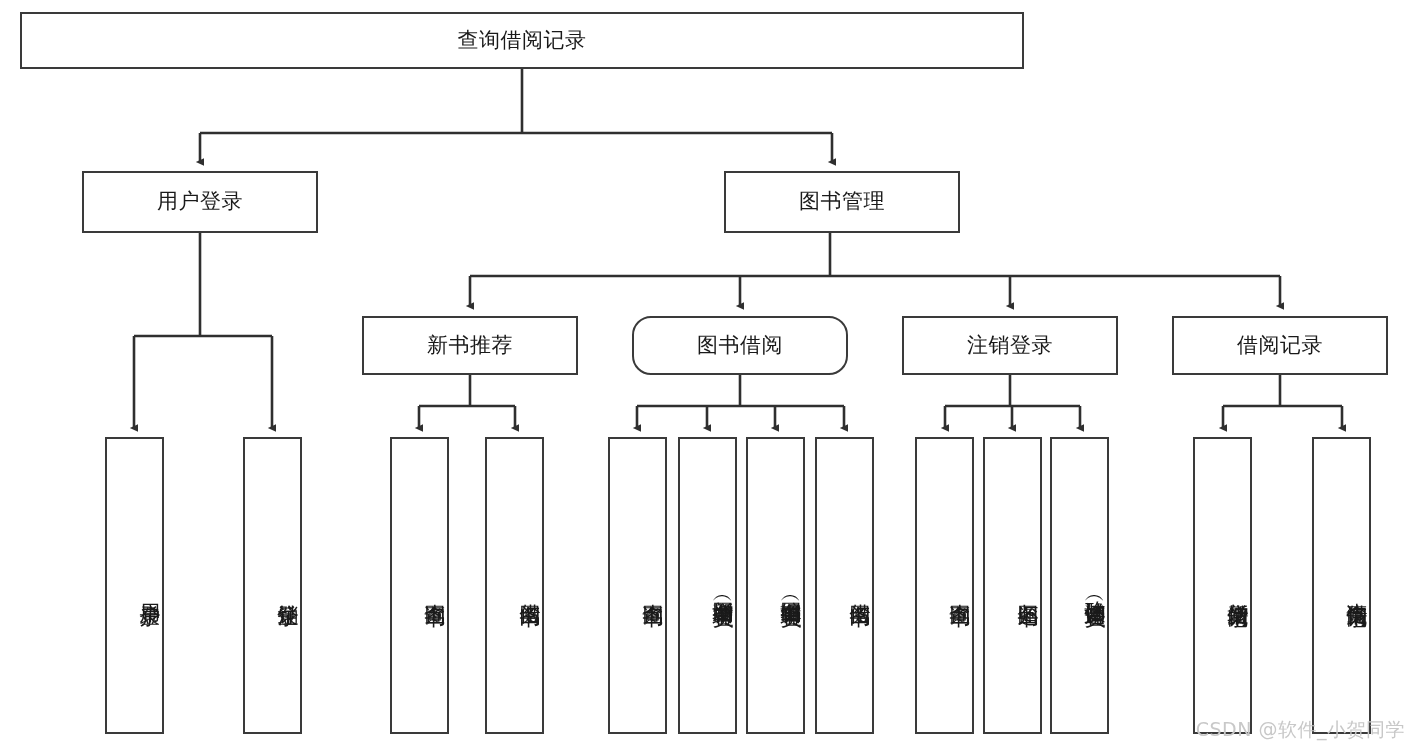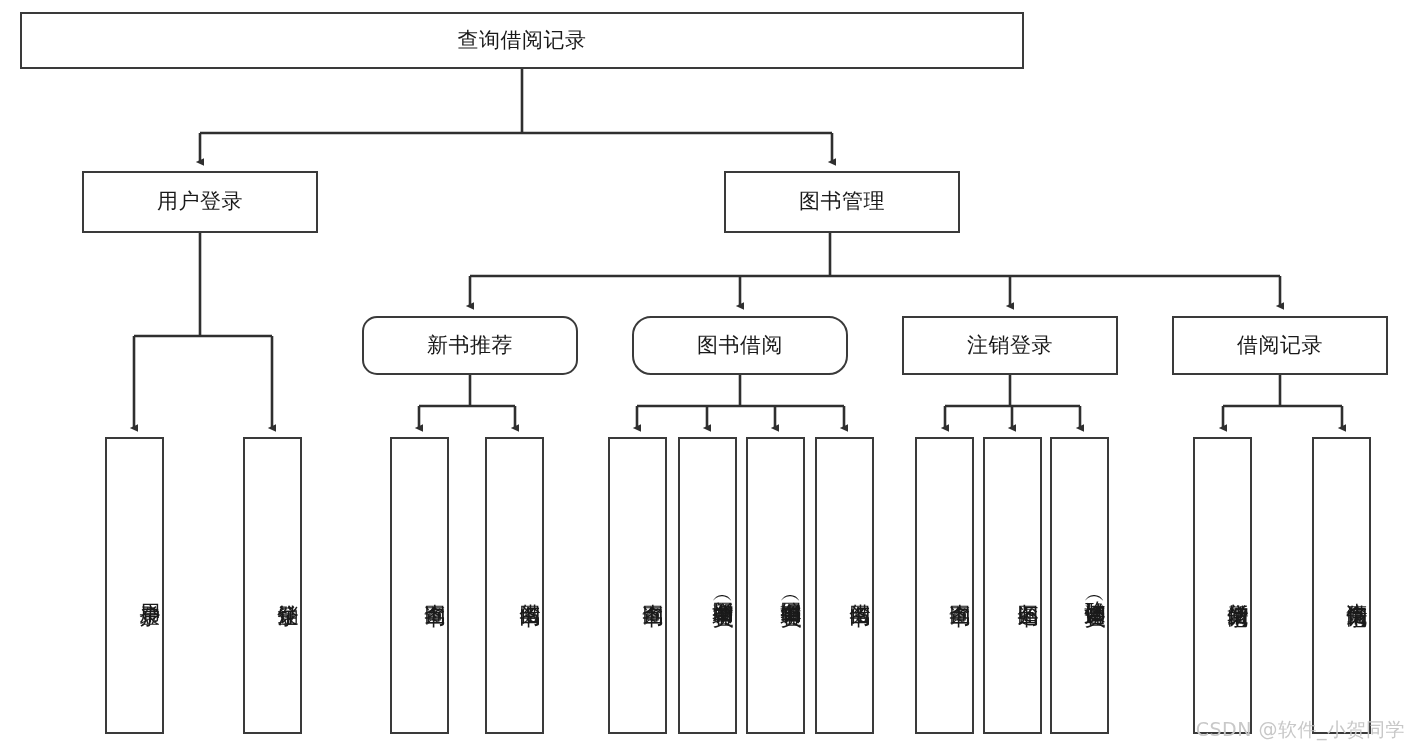--- a/index.html
+++ b/index.html
@@ -124,21 +124,21 @@
     <span>查询借阅记录</span>
   </div>
 
   <div class="node h" style="left:82px;top:171px;width:236px;height:62px;">
     <span>用户登录</span>
   </div>
   <div class="node h" style="left:724px;top:171px;width:236px;height:62px;">
     <span>图书管理</span>
   </div>
 
-  <div class="node h" style="left:362px;top:316px;width:216px;height:59px;border-radius:15px;">
+  <div class="node h" style="left:362px;top:316px;width:216px;height:59px;">
     <span>新书推荐</span>
   </div>
   <div class="node h" style="left:632px;top:316px;width:216px;height:59px;border-radius:19px;">
     <span>图书借阅</span>
   </div>
   <div class="node h" style="left:902px;top:316px;width:216px;height:59px;">
     <span>注销登录</span>
   </div>
   <div class="node h" style="left:1172px;top:316px;width:216px;height:59px;">
     <span>借阅记录</span>

